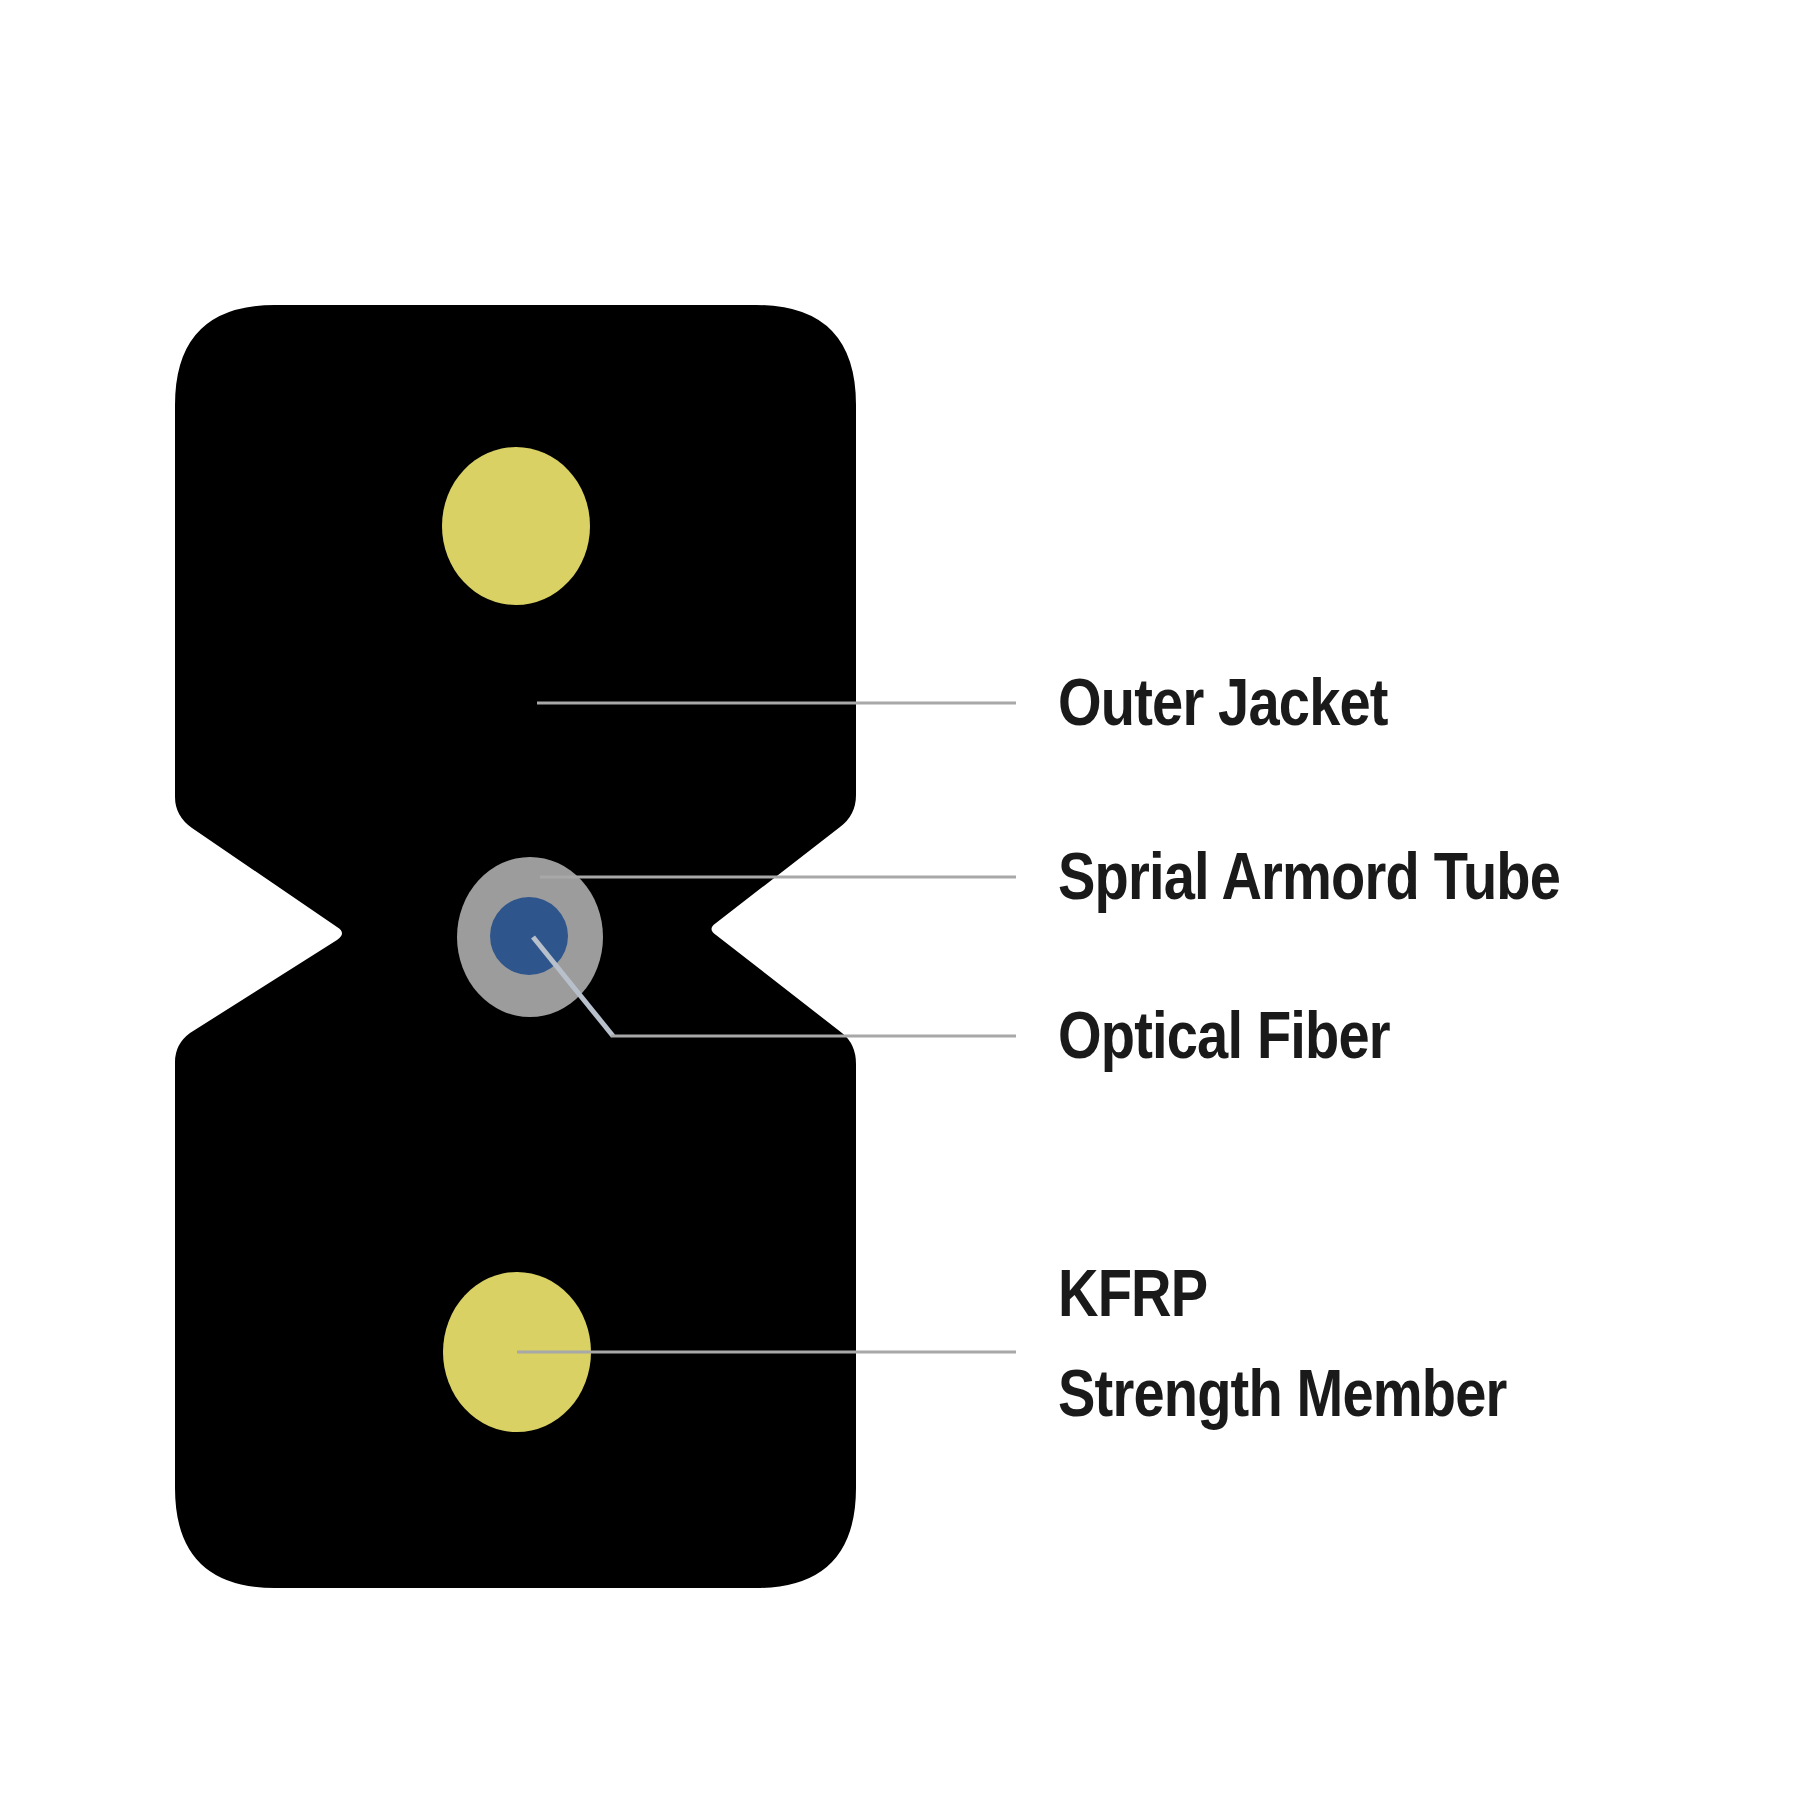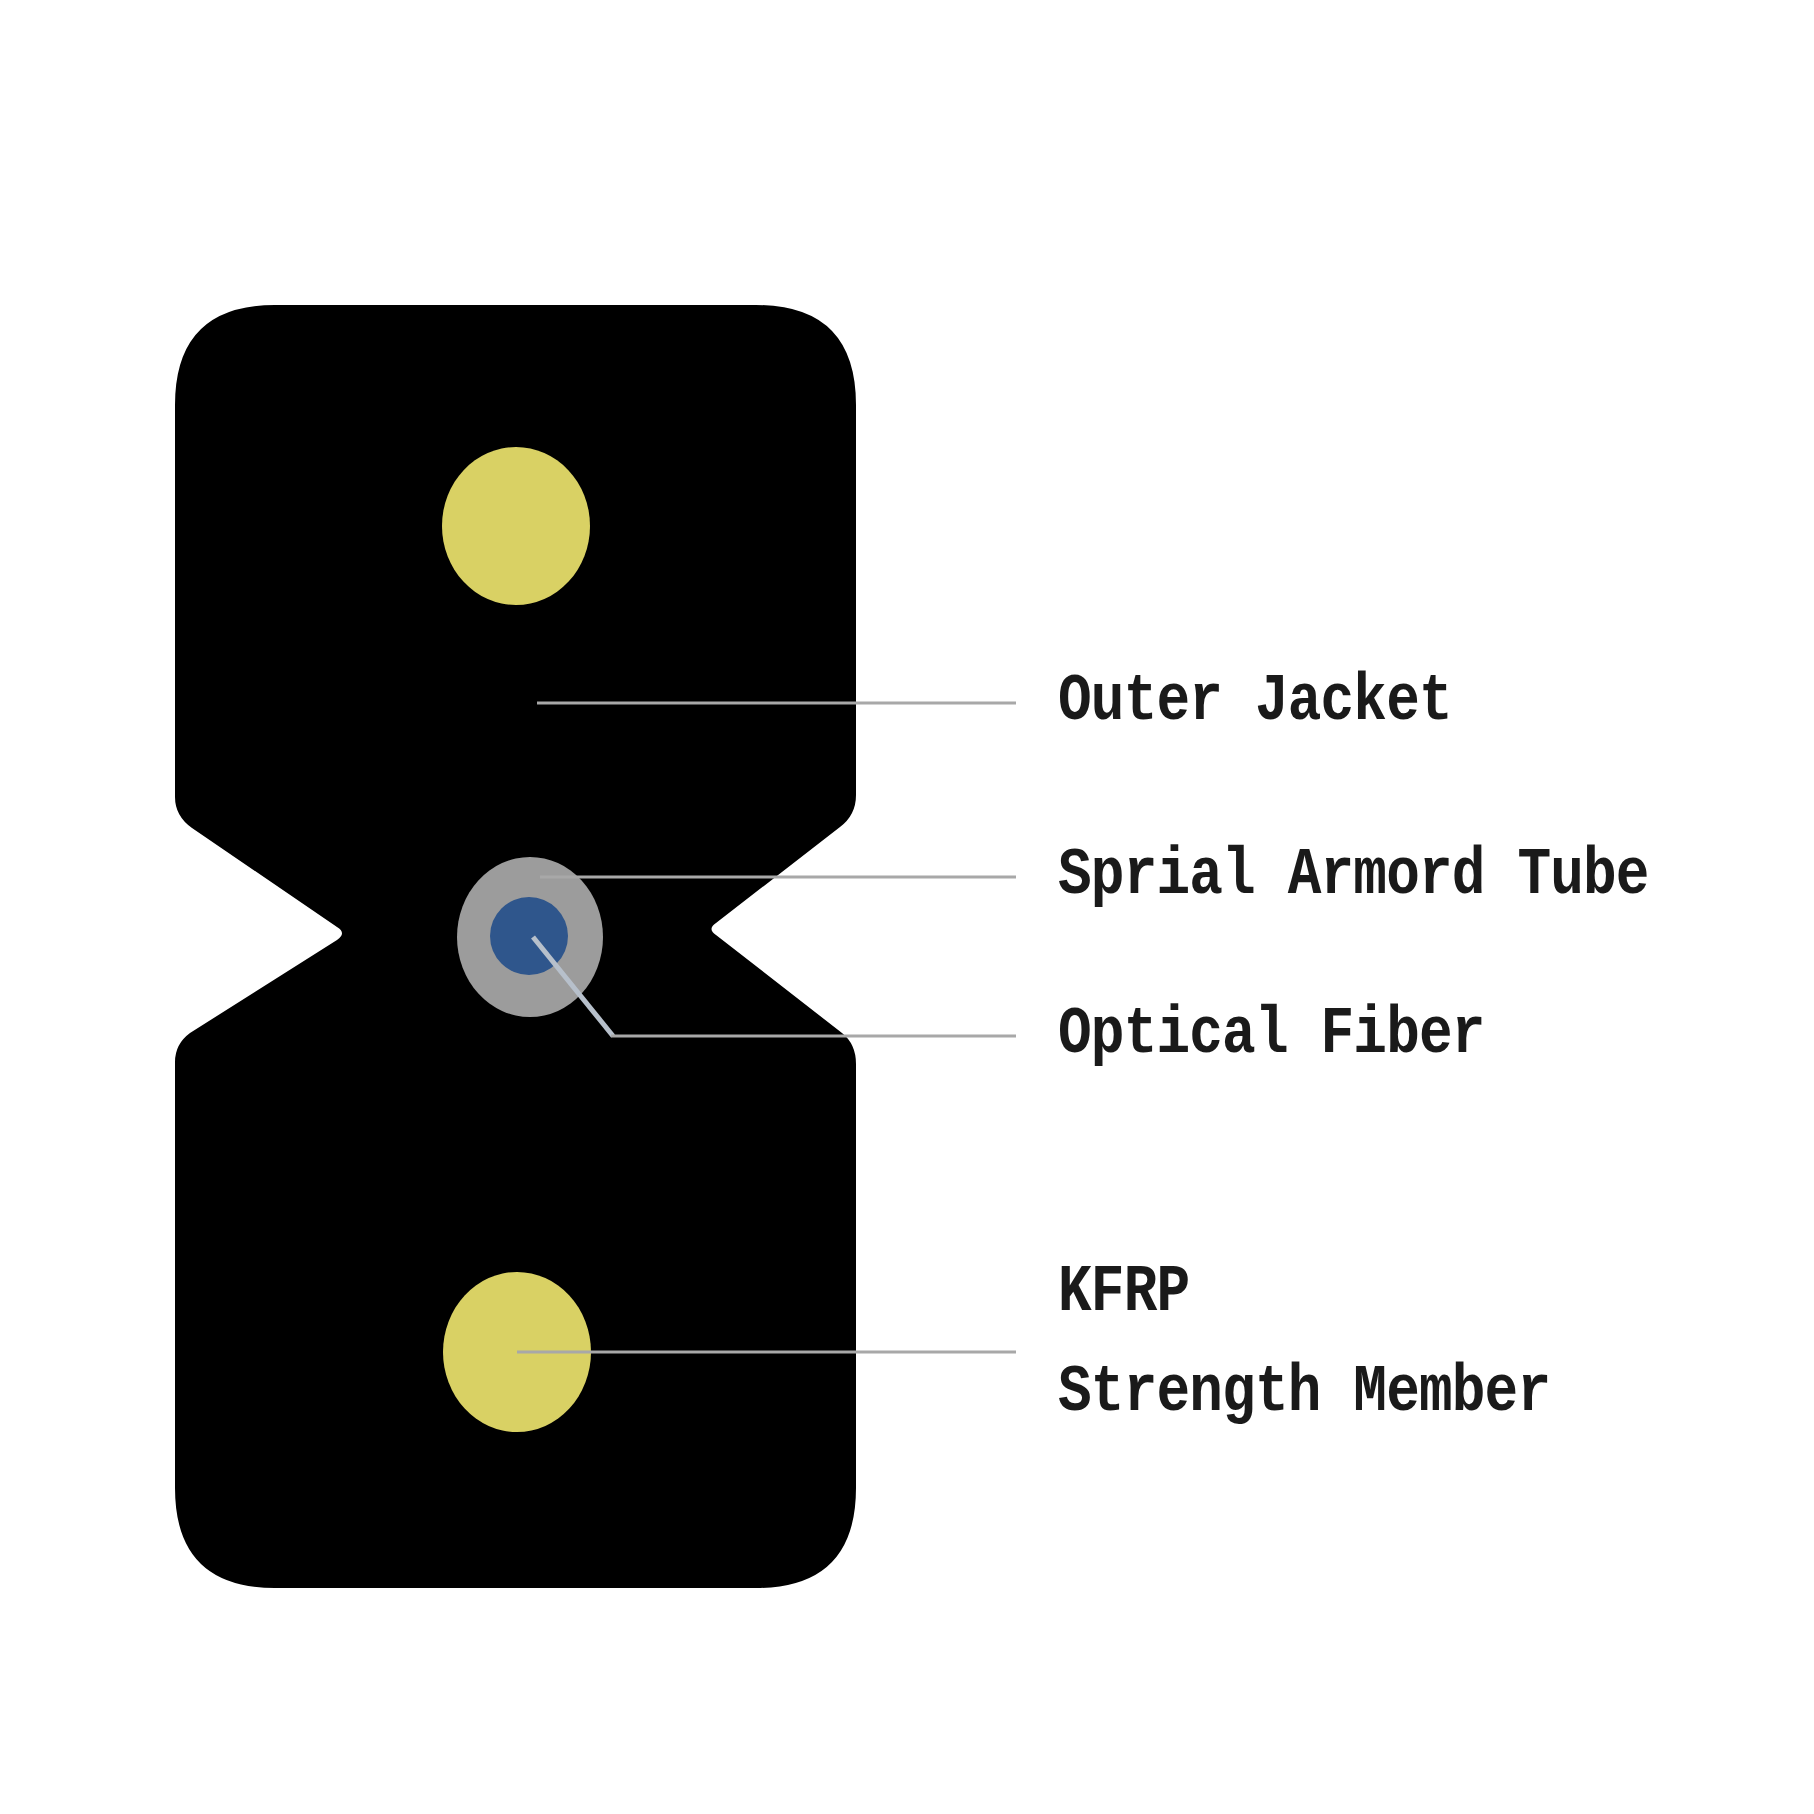--- a/index.html
+++ b/index.html
@@ -6,21 +6,21 @@
     margin: 0;
     padding: 0;
     background: #ffffff;
   }
   .canvas {
     position: relative;
     width: 1814px;
     height: 1814px;
     background: #ffffff;
     overflow: hidden;
-    font-family: Liberation Mono, monospace;
+    font-family: Liberation Sans, sans-serif;
   }
   .diagram-svg {
     position: absolute;
     left: 0;
     top: 0;
     width: 1814px;
     height: 1814px;
   }
   .label {
     position: absolute;

